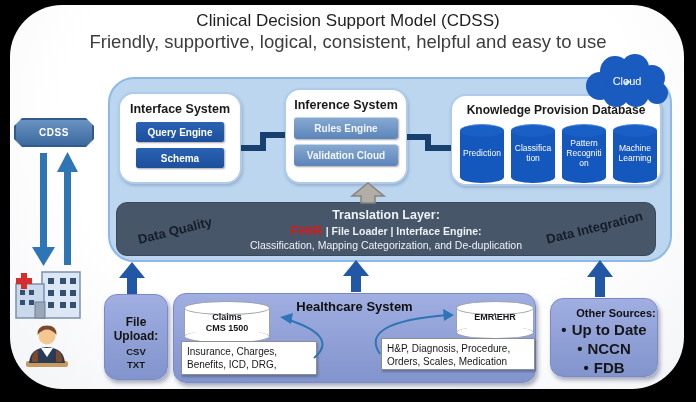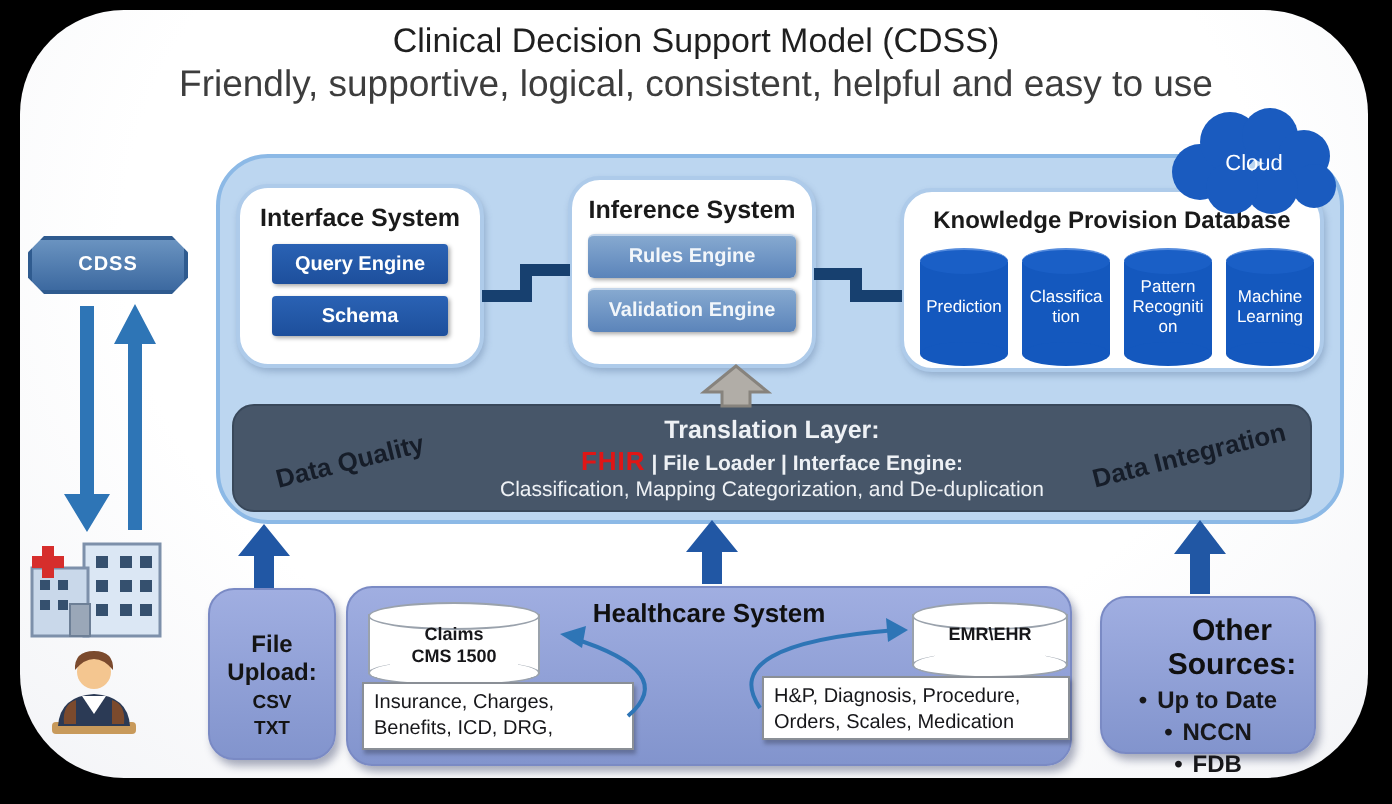--- a/index.html
+++ b/index.html
@@ -79,22 +79,22 @@
   .wcyl .ct{position:relative;z-index:1;display:block;text-align:center;font-size:9px;font-weight:bold;
        color:#17171a;line-height:1.25;padding-top:5px;}
   #claims-cyl{left:10px;top:13px;width:86px;height:30px;}
   #emr-cyl{left:282px;top:13px;width:78px;height:26px;}
   .detailbox{position:absolute;background:#fff;border:1px solid #8a8f96;box-shadow:1px 2px 2px rgba(0,0,0,.25);
        font-size:10px;color:#17171a;line-height:1.3;padding:3px 5px;box-sizing:border-box;}
   #claims-details{left:7px;top:47px;width:136px;height:34px;}
   #emr-details{left:207px;top:44px;width:154px;height:32px;}
 
   #other-sources{left:550px;top:298px;width:108px;height:79px;text-align:center;}
-  #other-sources .os-title{font-size:15px;font-weight:bold;color:#101010;margin-top:8px;padding-left:24px;}
-  #other-sources .os-item{font-size:12px;font-weight:bold;color:#17171a;margin-top:2px;}
+  #other-sources .os-title{font-size:11px;font-weight:bold;color:#101010;margin-top:8px;padding-left:24px;}
+  #other-sources .os-item{font-size:15px;font-weight:bold;color:#17171a;margin-top:2px;}
   #other-sources .os-item .dot{margin-right:5px;}
 
   
   #overlay{position:absolute;left:0;top:0;width:696px;height:402px;pointer-events:none;z-index:6;}
   #cloud-wrap{position:absolute;left:574px;top:50px;width:102px;height:62px;z-index:7;}
   #hospital-wrap{position:absolute;left:12px;top:268px;width:72px;height:54px;}
   #person-wrap{position:absolute;left:24px;top:322px;width:46px;height:45px;}
 </style>
 </head>
 <body>
@@ -109,21 +109,21 @@
 
   <div class="whitebox" id="interface-box">
     <div class="bt">Interface System</div>
     <div class="navybtn">Query Engine</div>
     <div class="navybtn">Schema</div>
   </div>
 
   <div class="whitebox" id="inference-box">
     <div class="bt">Inference System</div>
     <div class="steelbar">Rules Engine</div>
-    <div class="steelbar">Validation Engine</div>
+    <div class="steelbar">Validation Cloud</div>
   </div>
 
   <div class="whitebox" id="knowledge-box">
     <div class="bt">Knowledge Provision Database</div>
     <div class="cylrow">
       <div class="cyl">
           <span>Prediction</span>
         </div>
       <div class="cyl">
           <span>Classification</span>

